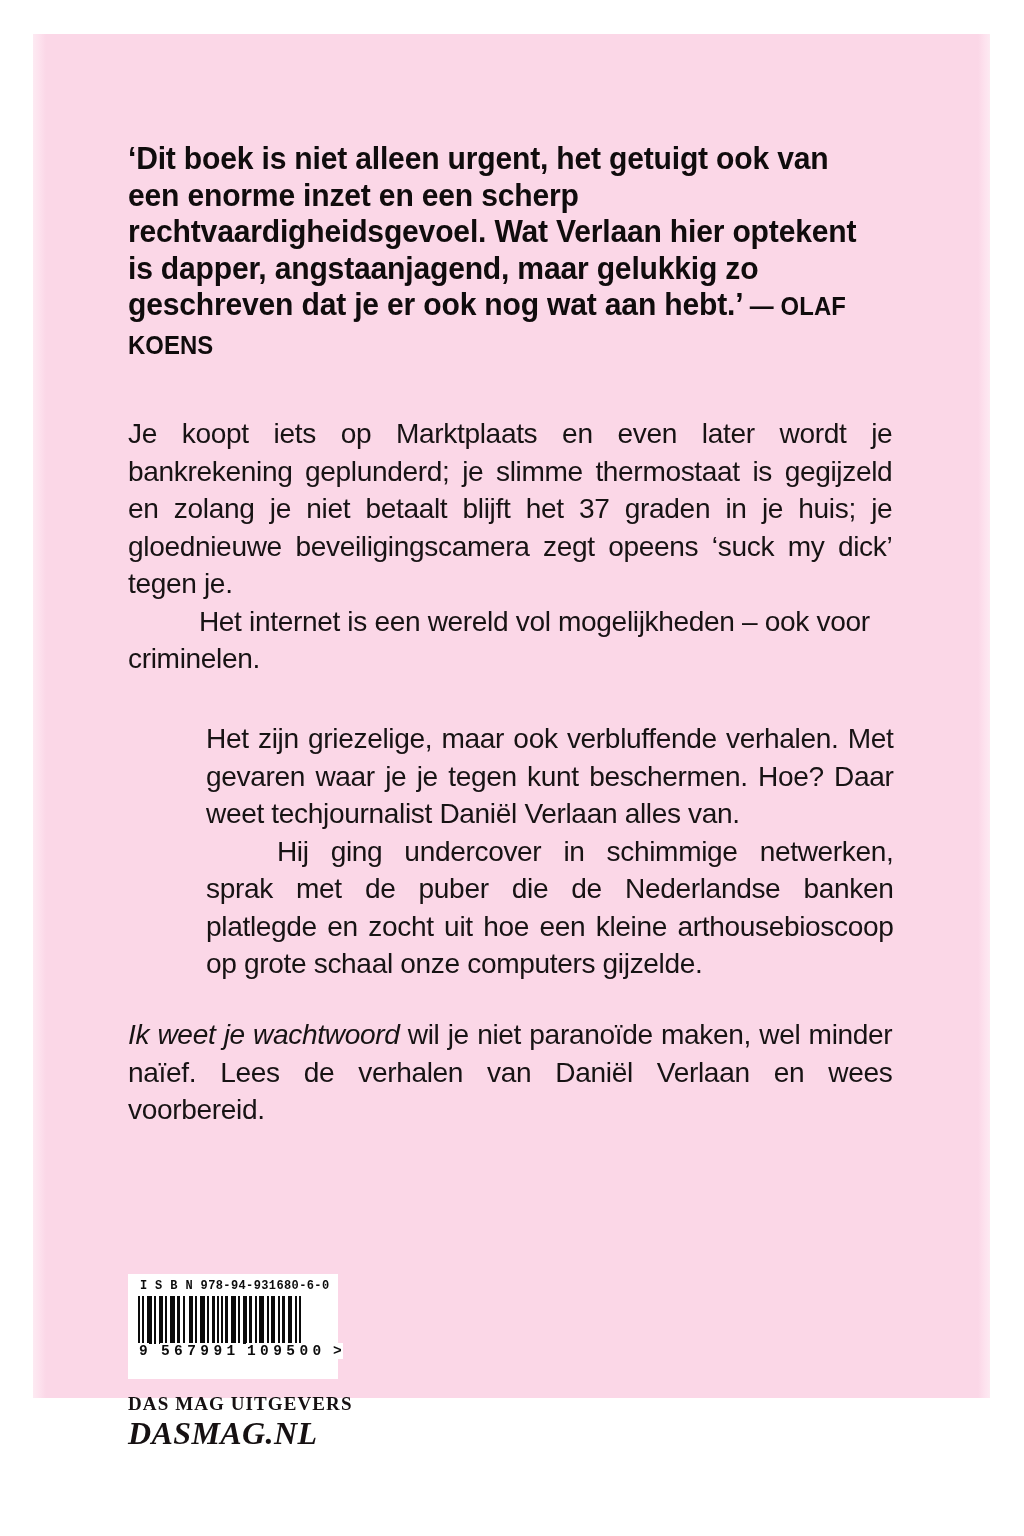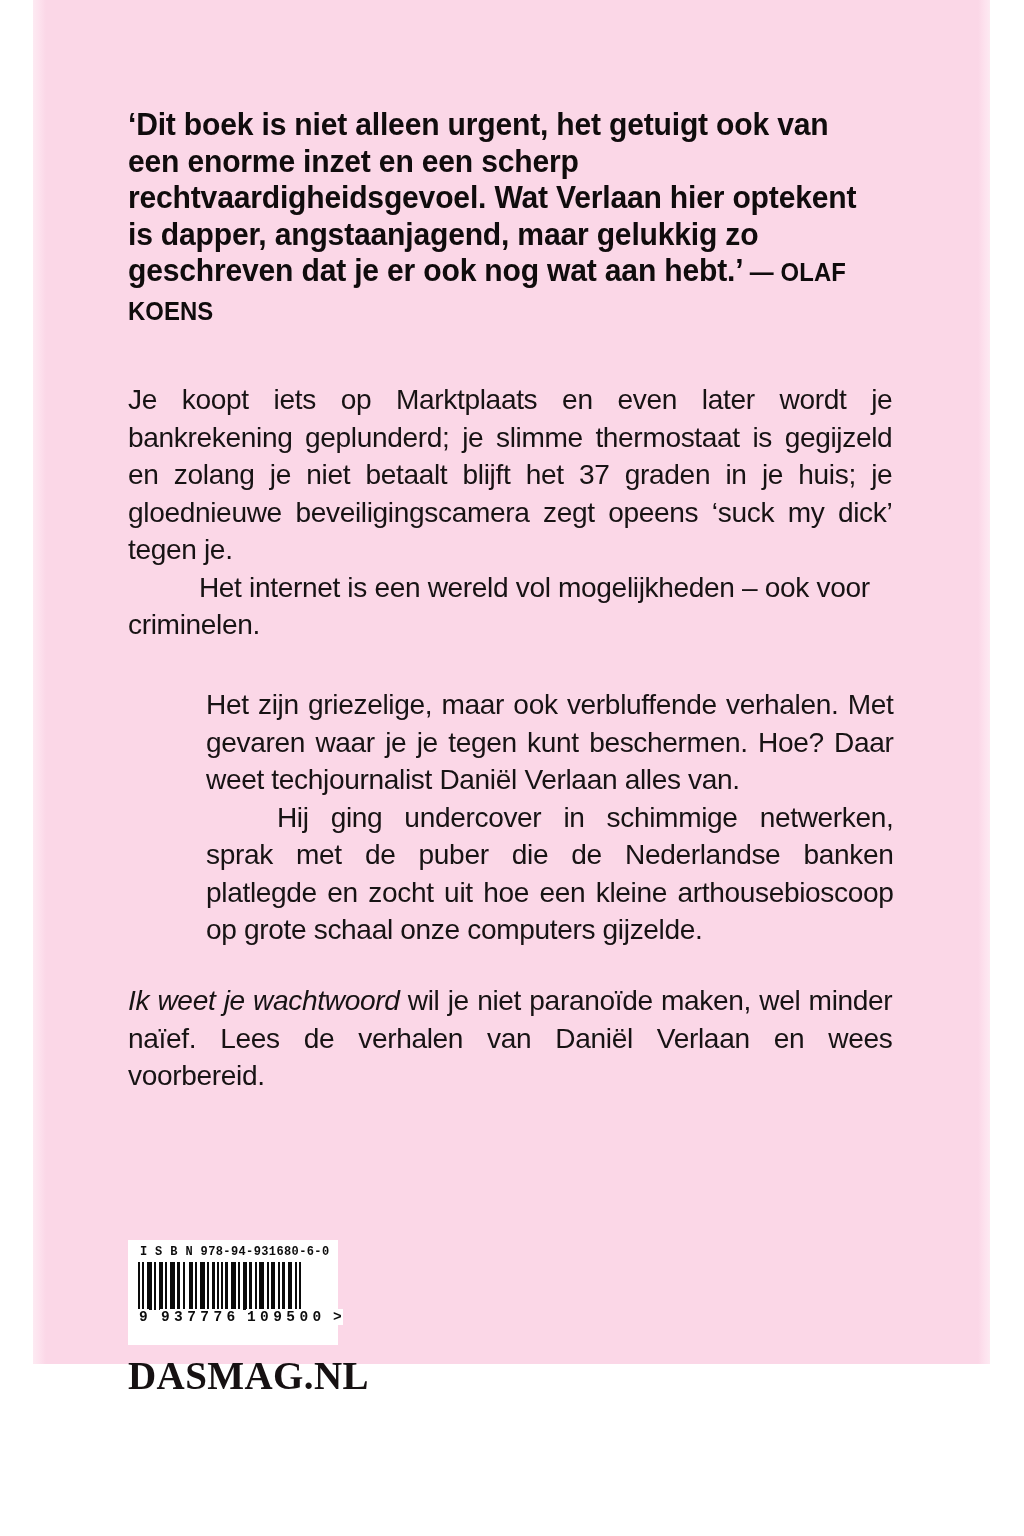--- a/index.html
+++ b/index.html
@@ -16,20 +16,21 @@
     -webkit-font-smoothing: antialiased;
   }
 
   
   .cover {
     position: relative;
     width: 1024px;
     height: 1364px;
     background: #fbd7e7;
     box-sizing: border-box;
+    margin-top: 34px;
   }
 
   
   .edge-white-left {
     position: absolute;
     top: 0; left: 0;
     width: 33px; height: 100%;
     background: #ffffff;
   }
   .edge-fold-left {
@@ -171,24 +172,25 @@
     color: #161112;
     font-family: "Liberation Serif", serif;
   }
   .pub-line1 {
     font-size: 19px;
     font-weight: bold;
     letter-spacing: 1.1px;
     line-height: 23px;
   }
   .pub-line2 {
-    font-size: 39px;
+    font-size: 32px;
     font-weight: bold;
     letter-spacing: 0.4px;
     line-height: 36px;
+    font-style: italic;
   }
 </style>
 </head>
 <body>
 
 <div class="cover">
 
   <div class="edge-white-left"></div>
   <div class="edge-fold-left"></div>
   <div class="edge-fold-right"></div>
@@ -275,24 +277,25 @@
         <i style="width:3px;background:transparent"></i>
           <i style="width:4px"></i>
         <i style="width:3px;background:transparent"></i>
         <i class="tall" style="width:2px"></i>
           <i style="width:2px;background:transparent"></i>
           <i class="tall" style="width:2px"></i>
       </div>
 
       <div class="digits-line">
         <span class="dg-lead">9</span>
-        <span class="dg-left">937776</span>
+        <span class="dg-left">567991</span>
         <span class="dg-right">109500</span>
         <span class="dg-trail">&gt;</span>
       </div>
     </div>
 
     <div class="publisher">
+      <div class="pub-line1">DAS MAG UITGEVERS</div>
       <div class="pub-line2">DASMAG.NL</div>
     </div>
 
   </div>
 </div>
 
 </body></html>

